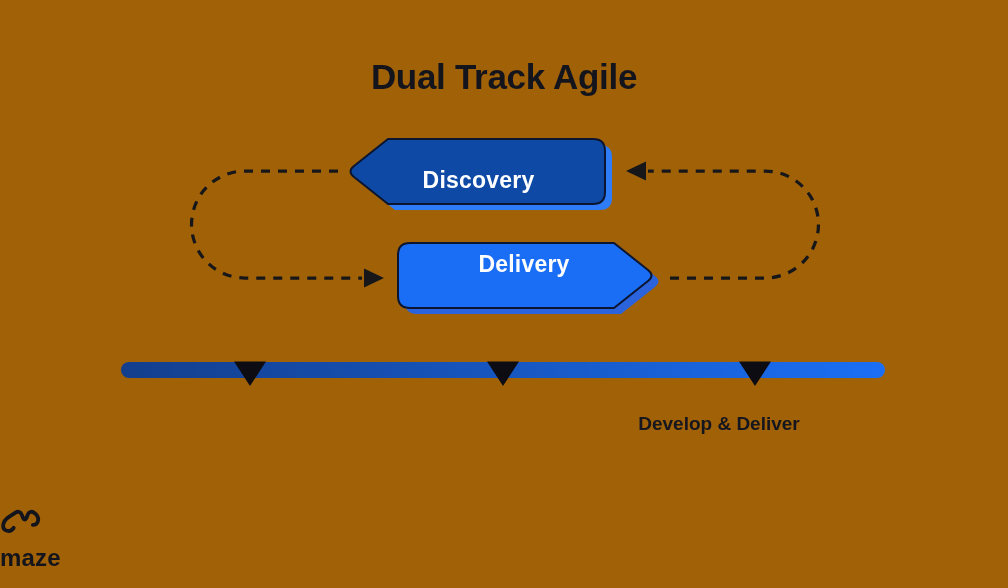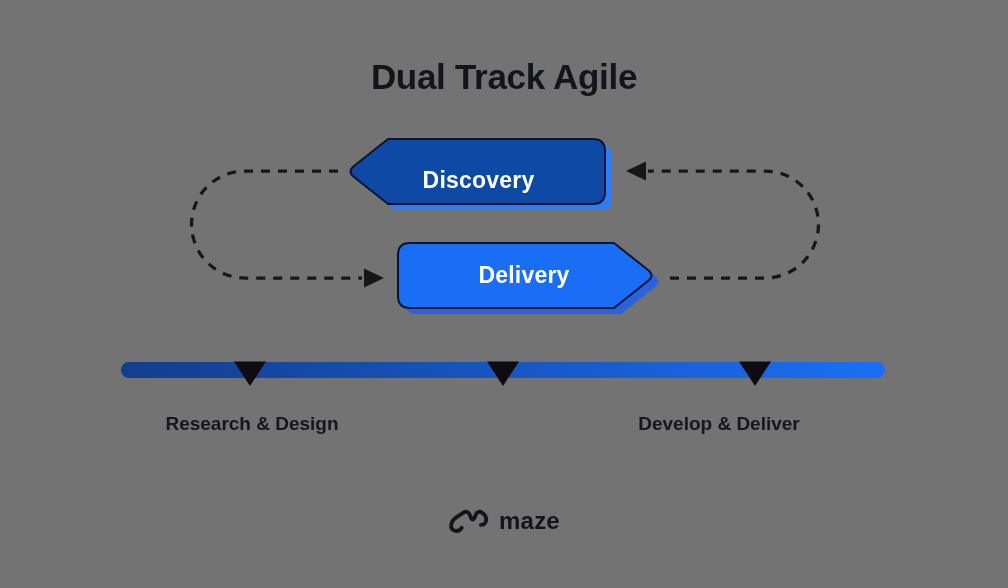--- a/index.html
+++ b/index.html
@@ -1,48 +1,48 @@
 <!DOCTYPE html>
 <html><head>
 <meta charset="utf-8">
 <style>
   html,body{margin:0;padding:0;}
   .canvas{
     position:relative;
     width:1008px;height:588px;
-    background:#737373;
+    background:#a16207;
     font-family:"Liberation Sans", sans-serif;
     overflow:hidden;
   }
   .title{
     position:absolute;left:0;right:0;top:57px;
     text-align:center;
     font-size:35px;font-weight:700;letter-spacing:-0.3px;
     color:#14141C;
     margin:0;
   }
   .diagram-svg{position:absolute;left:0;top:0;}
   .badge-label{
     position:absolute;
     display:flex;align-items:center;justify-content:center;
     color:#FFFFFF;font-size:23px;font-weight:700;letter-spacing:0.2px;
   }
   .badge-label.discovery{left:352px;top:139px;width:253px;height:83px;}
-  .badge-label.delivery{left:398px;top:243px;width:252px;height:65px;}
+  .badge-label.delivery{left:398px;top:232px;width:252px;height:65px;}
   .stage-label{
     position:absolute;top:413px;width:280px;
     text-align:center;
     font-size:19px;font-weight:600;color:#16161E;
   }
   .stage-label.s0{left:112px;}
   .stage-label.s1{left:363px;}
   .stage-label.s2{left:579px;}
   .footer{
     position:absolute;left:0;right:0;top:505px;
-    display:flex;align-items:center;justify-content:center;gap:9px;
+    display:flex;align-items:flex-start;justify-content:center;gap:9px;flex-direction:column;
   }
   .brand-text{
     font-size:24px;font-weight:700;color:#14141C;letter-spacing:0.2px;
     line-height:1;
   }
 </style>
 </head>
 <body>
 
 <div class="canvas">
@@ -76,21 +76,20 @@
     <rect x="121" y="362" width="764" height="16" rx="8" fill="url(#barGrad)"></rect>
 
     <polygon points="234,361.5 266,361.5 250,386" fill="#0C0C12"></polygon>
     <polygon points="487,361.5 519,361.5 503,386" fill="#0C0C12"></polygon>
     <polygon points="739,361.5 771,361.5 755,386" fill="#0C0C12"></polygon>
   </svg>
 
   <div class="badge-label discovery">Discovery</div>
   <div class="badge-label delivery">Delivery</div>
 
-  <div class="stage-label s0">Research &amp; Design</div>
   <div class="stage-label s2">Develop &amp; Deliver</div>
 
   <div class="footer">
     <svg width="42" height="32" viewBox="0 0 46 34">
       <path d="M15 24.5 C11 30.5 3 28 3.5 21.5 C3.9 17.2 6.8 14.4 9.8 12.4 L17 7.8 C19.8 6 22.6 7 23.8 10 L25.4 14 C26.1 15.8 28.1 15.8 28.8 14 L30.4 10 C31.6 7 34.3 6 37.1 7.8 C40.2 9.8 42.3 12.7 41.8 16.3 C41.4 19.4 39.1 21.4 36 21.2" fill="none" stroke="#14141C" stroke-width="4.2" stroke-linecap="round" stroke-linejoin="round"></path>
     </svg>
     <span class="brand-text">maze</span>
   </div>
 
 </div>

